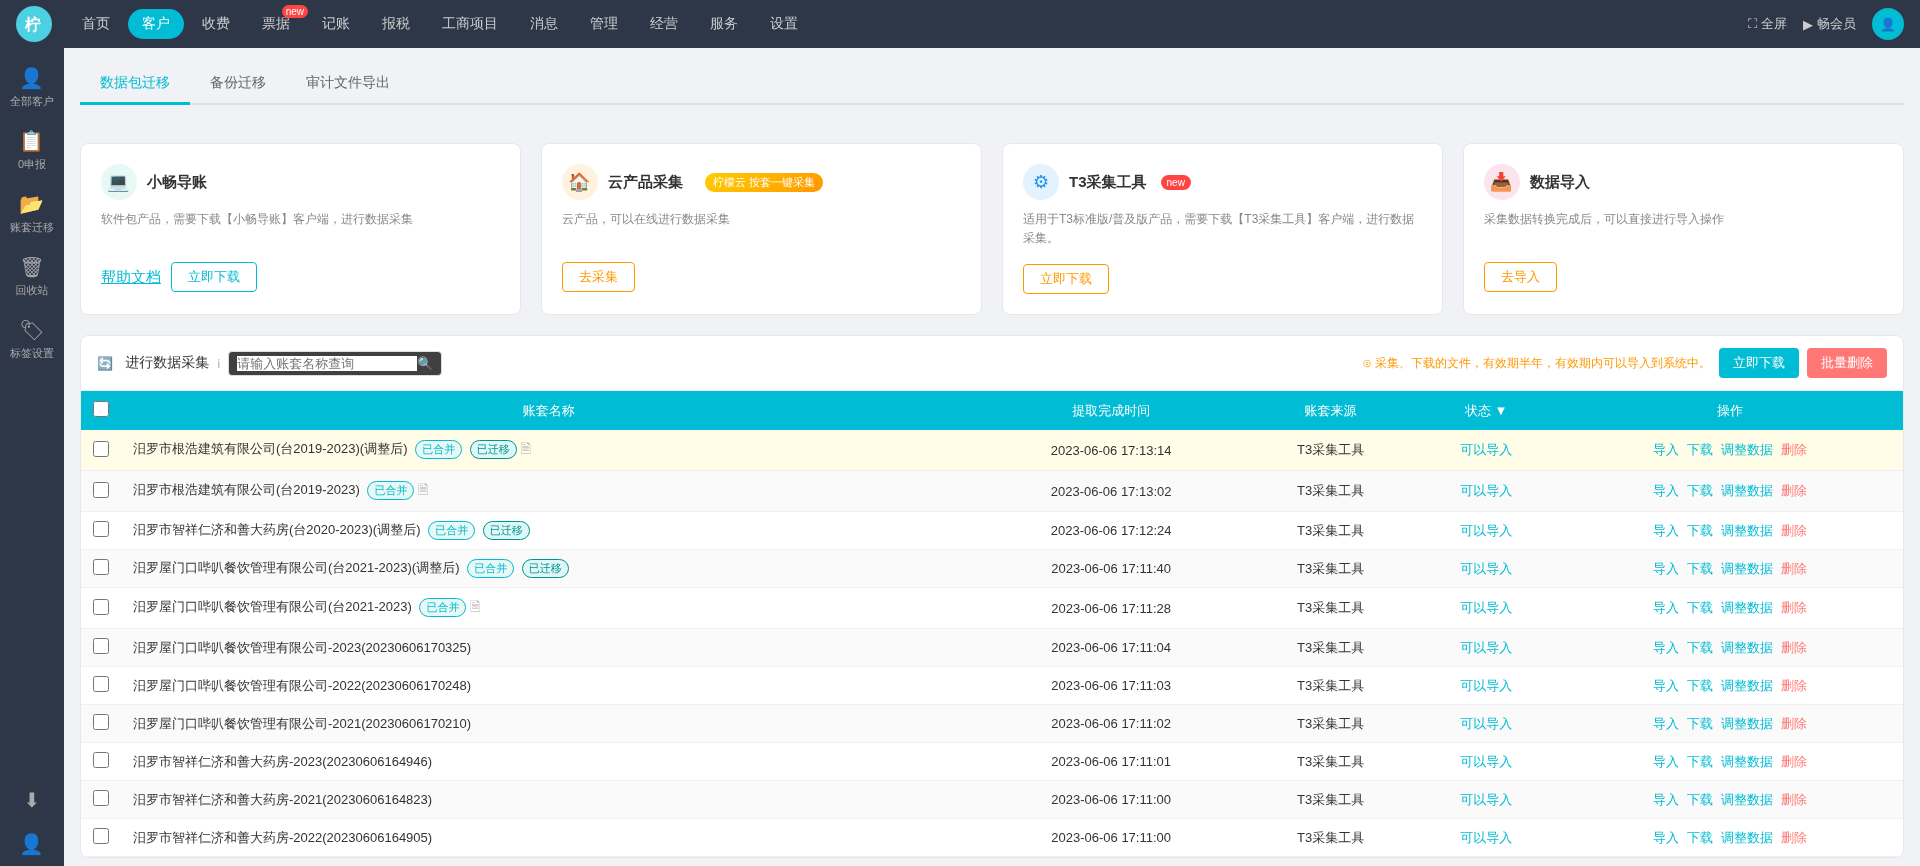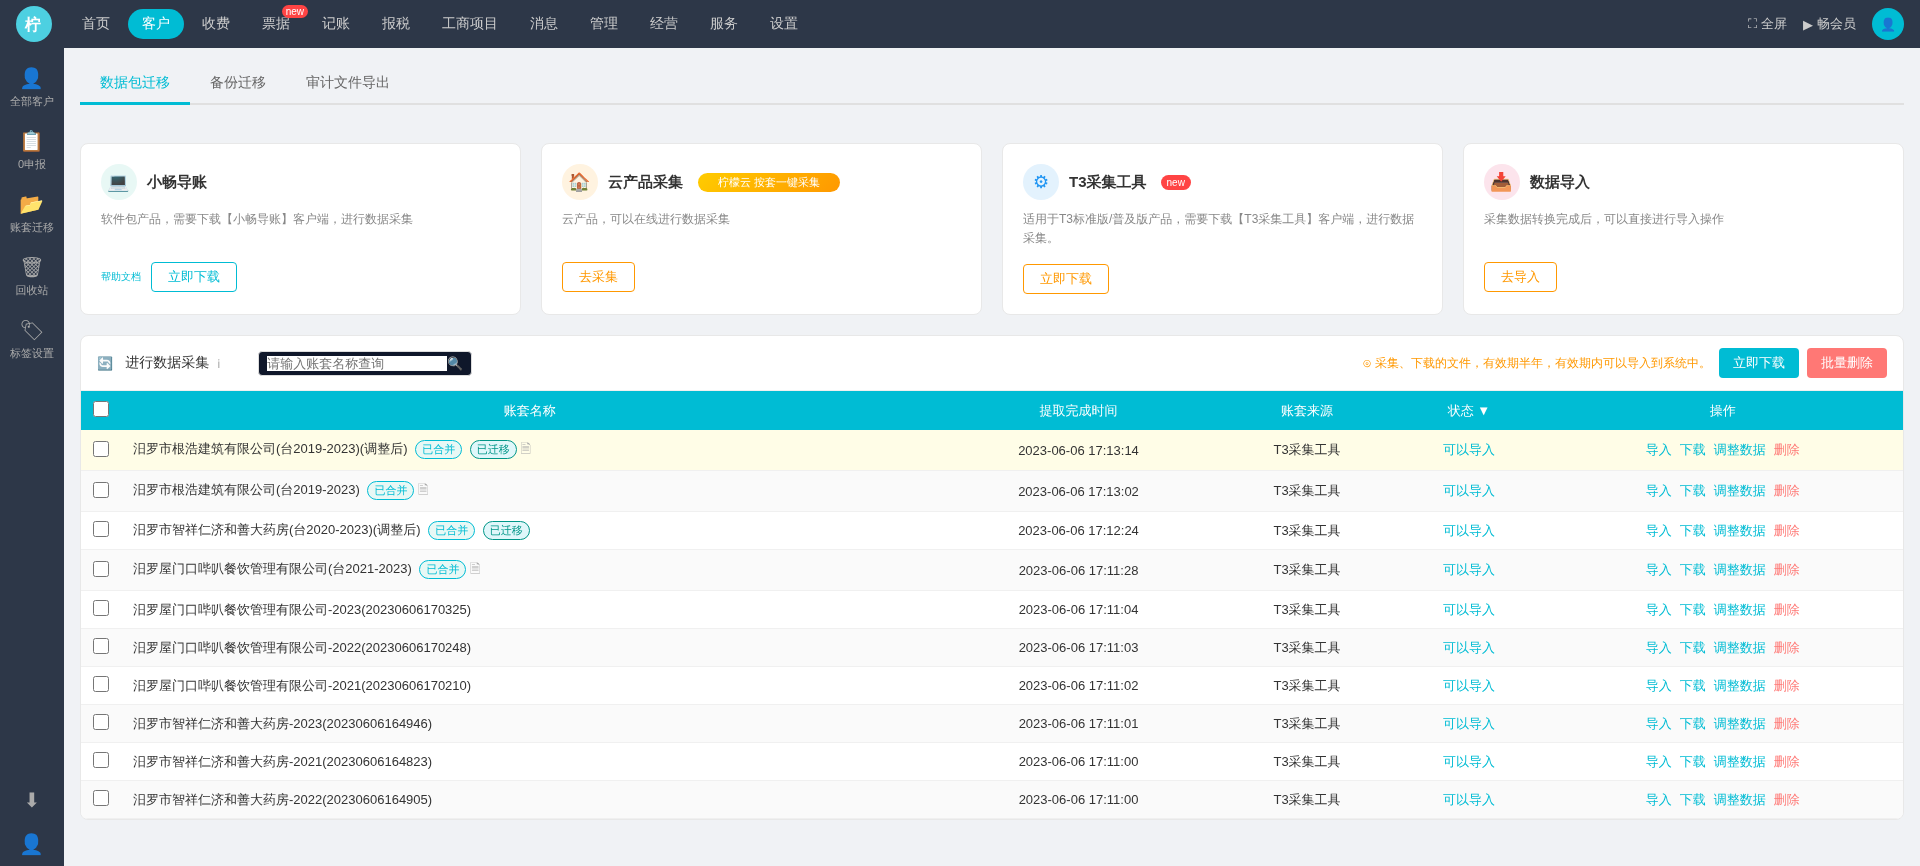--- a/index.html
+++ b/index.html
@@ -36,30 +36,30 @@
     .card { background: #fff; border-radius: 8px; padding: 20px; flex: 1; position: relative; border: 1px solid #e8e8e8; }
     .card-header { display: flex; align-items: center; gap: 10px; margin-bottom: 10px; }
     .card-icon { width: 36px; height: 36px; border-radius: 50%; display: flex; align-items: center; justify-content: center; font-size: 18px; }
     .card-icon.green { background: #e8f8f5; color: #00bcd4; }
     .card-icon.orange { background: #fff3e0; color: #ff9800; }
     .card-icon.blue { background: #e3f2fd; color: #2196f3; }
     .card-icon.red { background: #fce4ec; color: #e91e63; }
     .card-title { font-size: 15px; font-weight: 600; color: #333; }
     .card-desc { color: #888; font-size: 12px; line-height: 1.6; margin-bottom: 16px; min-height: 36px; }
     .card-actions { display: flex; align-items: center; gap: 10px; }
-    .btn-link { color: #00bcd4; font-size: 10px; cursor: pointer; }
+    .btn-link { color: #00bcd4; font-size: 15px; cursor: pointer; text-decoration: underline; }
     .btn-outline { border: 1px solid #ff9800; color: #ff9800; background: #fff; padding: 5px 16px; border-radius: 4px; cursor: pointer; font-size: 13px; }
     .btn-outline.teal { border-color: #00bcd4; color: #00bcd4; }
 
     
     .table-section { background: #fff; border-radius: 8px; border: 1px solid #e8e8e8; overflow: hidden; }
     .table-toolbar { display: flex; align-items: center; padding: 12px 16px; gap: 8px; border-bottom: 1px solid #f0f0f0; }
     .toolbar-title { font-size: 14px; font-weight: 500; color: #333; }
     .toolbar-hint { color: #aaa; font-size: 12px; cursor: pointer; }
-    .search-box { display: flex; align-items: center; border: 1px solid #ddd; border-radius: 4px; padding: 4px 8px; background: #0f172a; margin-left: 30px; }
+    .search-box { display: flex; align-items: center; border: 1px solid #ddd; border-radius: 4px; padding: 4px 8px; background: #404040; }
     .search-box input { border: none; outline: none; font-size: 13px; width: 180px; color: #333; }
     .search-box .search-icon { color: #aaa; cursor: pointer; }
     .toolbar-right { margin-left: auto; display: flex; align-items: center; gap: 8px; }
     .hint-text { color: #ff9800; font-size: 12px; display: flex; align-items: center; gap: 4px; }
     .btn-teal { background: #00bcd4; color: #fff; border: none; padding: 6px 14px; border-radius: 4px; cursor: pointer; font-size: 13px; }
     .btn-danger { background: #ff7875; color: #fff; border: none; padding: 6px 14px; border-radius: 4px; cursor: pointer; font-size: 13px; }
 
     
     .data-table { width: 100%; border-collapse: collapse; }
     .data-table th { background: #00bcd4; color: #fff; padding: 10px 12px; text-align: center; font-size: 13px; font-weight: 500; white-space: nowrap; }
@@ -172,21 +172,21 @@
       <div class="card-actions">
         <span class="btn-link">帮助文档</span>
         <button class="btn-outline teal">立即下载</button>
       </div>
     </div>
 
     <div class="card">
       <div class="card-header">
         <div class="card-icon orange">🏠</div>
         <span class="card-title">云产品采集</span>
-        <span style="background: linear-gradient(135deg,#ffcc00,#ff9800); color:#fff; font-size:11px; padding:2px 20px; border-radius:10px; margin-left:5px;">柠檬云 按套一键采集</span>
+        <span style="background: linear-gradient(135deg,#ffcc00,#ff9800); color:#fff; font-size:11px; padding:2px 8px; border-radius:10px; margin-left:12px;">柠檬云 按套一键采集</span>
       </div>
       <div class="card-desc">云产品，可以在线进行数据采集</div>
       <div class="card-actions">
         <button class="btn-outline">去采集</button>
       </div>
     </div>
 
     <div class="card">
       <div class="card-header">
         <div class="card-icon blue">⚙</div>
@@ -260,20 +260,28 @@
           <tr>
             <td><input type="checkbox" class="checkbox" style=""></td>
             <td class="name-cell"><span>汨罗市智祥仁济和善大药房(台2020-2023)(调整后)</span> <span class="tag green">已合并</span> <span class="tag teal">已迁移</span></td>
             <td>2023-06-06 17:12:24</td>
             <td>T3采集工具</td>
             <td><span class="status-badge">可以导入</span></td>
             <td><span class="action-link">导入</span><span class="action-link">下载</span><span class="action-link">调整数据</span><span class="action-link danger">删除</span></td>
           </tr>
           <tr>
             <td><input type="checkbox" class="checkbox" style=""></td>
+            <td class="name-cell"><span>汨罗屋门口哔叭餐饮管理有限公司(台2021-2023)(调整后)</span> <span class="tag green">已合并</span> <span class="tag teal">已迁移</span></td>
+            <td>2023-06-06 17:11:40</td>
+            <td>T3采集工具</td>
+            <td><span class="status-badge">可以导入</span></td>
+            <td><span class="action-link">导入</span><span class="action-link">下载</span><span class="action-link">调整数据</span><span class="action-link danger">删除</span></td>
+          </tr>
+          <tr>
+            <td><input type="checkbox" class="checkbox" style=""></td>
             <td class="name-cell"><span>汨罗屋门口哔叭餐饮管理有限公司(台2021-2023)</span> <span class="tag green">已合并</span> <span style="color:#aaa; cursor:pointer;">🗎</span></td>
             <td>2023-06-06 17:11:28</td>
             <td>T3采集工具</td>
             <td><span class="status-badge">可以导入</span></td>
             <td><span class="action-link">导入</span><span class="action-link">下载</span><span class="action-link">调整数据</span><span class="action-link danger">删除</span></td>
           </tr>
           <tr>
             <td><input type="checkbox" class="checkbox" style=""></td>
             <td class="name-cell"><span>汨罗屋门口哔叭餐饮管理有限公司-2023(20230606170325)</span></td>
             <td>2023-06-06 17:11:04</td>

